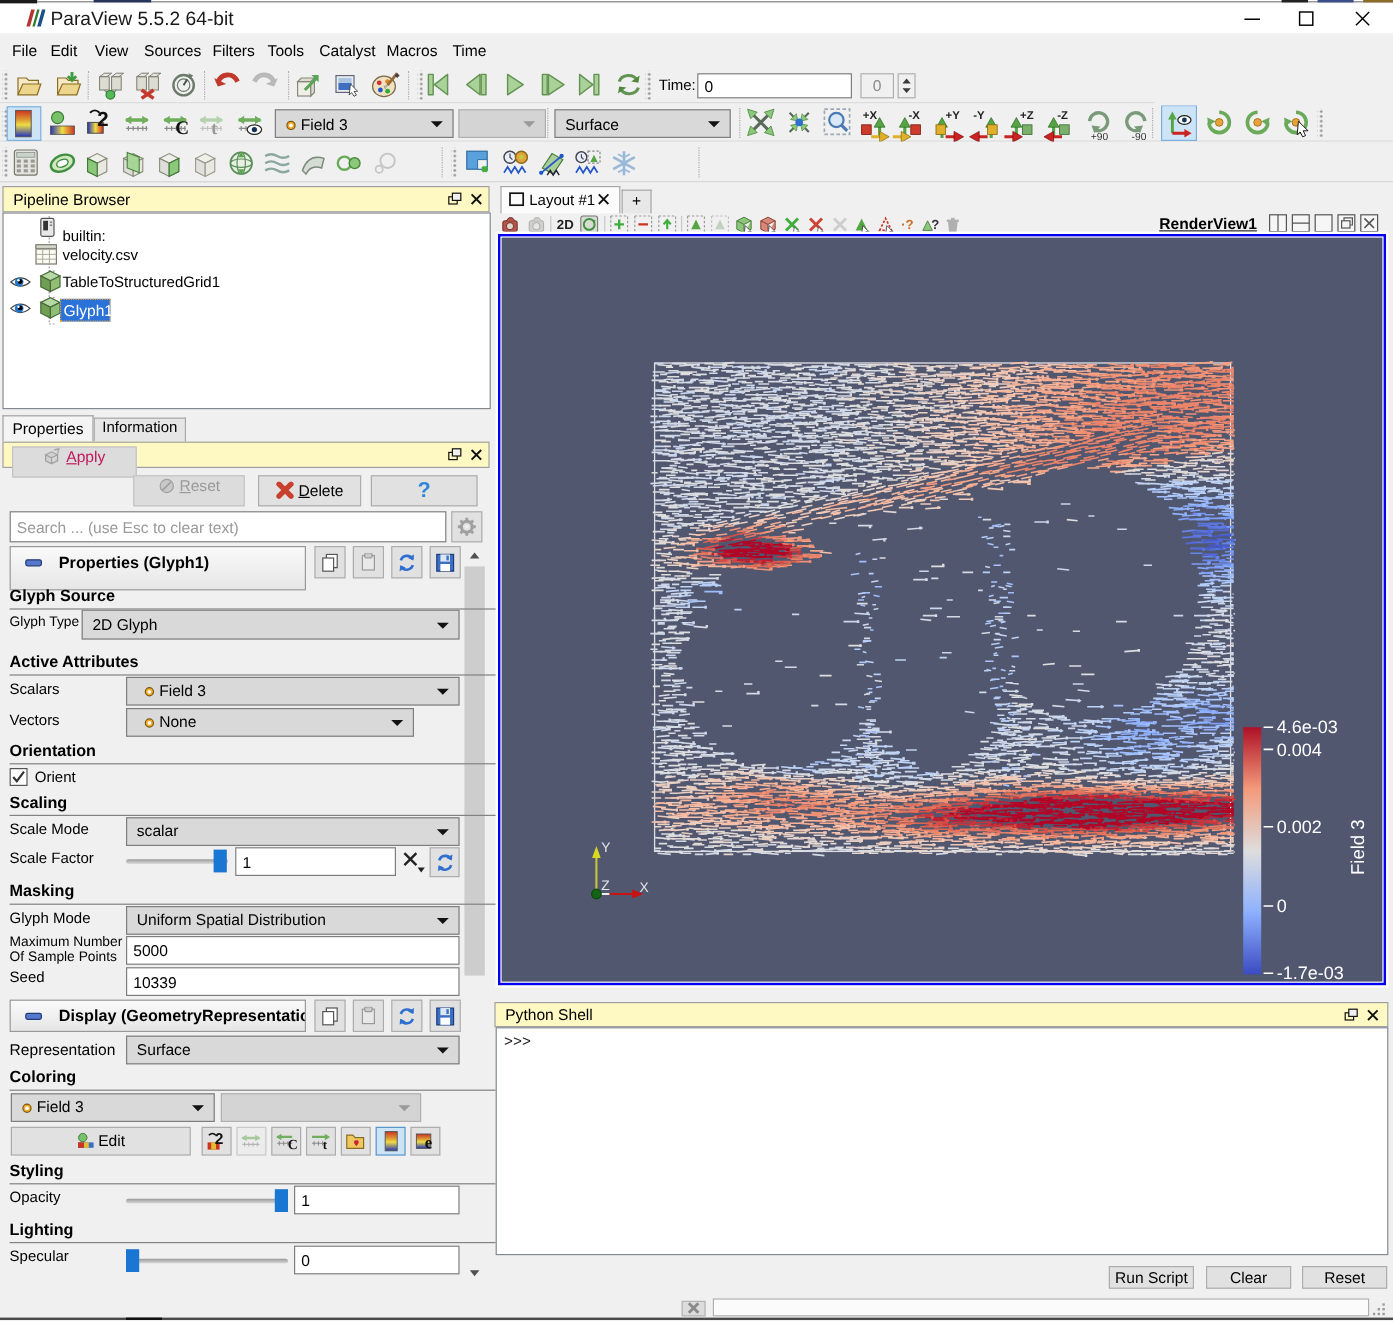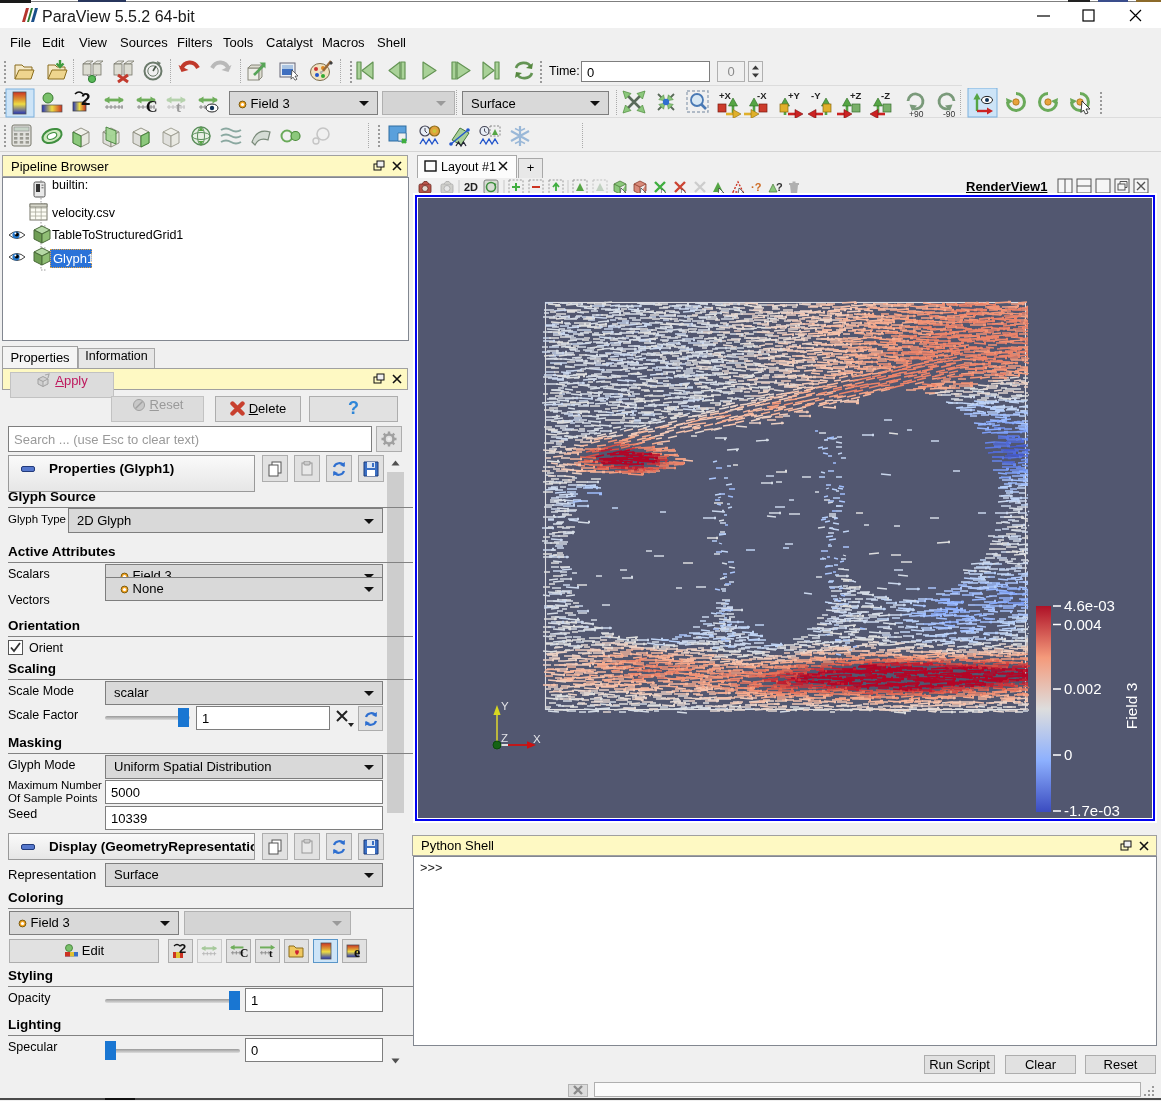--- a/index.html
+++ b/index.html
@@ -53,21 +53,21 @@
 
 <div class="abs" style="left:0;top:28px;width:1161px;height:27px;background:#f0f0f0">
 <span class="menu" style="left:10px;top:7px">File</span>
 <span class="menu" style="left:42px;top:7px">Edit</span>
 <span class="menu" style="left:79px;top:7px">View</span>
 <span class="menu" style="left:120px;top:7px">Sources</span>
 <span class="menu" style="left:177px;top:7px">Filters</span>
 <span class="menu" style="left:223px;top:7px">Tools</span>
 <span class="menu" style="left:266px;top:7px">Catalyst</span>
 <span class="menu" style="left:322px;top:7px">Macros</span>
-<span class="menu" style="left:377px;top:7px">Shell</span>
+<span class="menu" style="left:377px;top:7px">Time</span>
 </div>
 
 <div class="abs" style="left:0;top:55px;width:962px;height:31px;background:#f0f0f0;border-bottom:1px solid #dcdcdc">
 <div class="tbhandle" style="left:2px;top:4px;height:24px"></div>
 <div class="tbsep" style="left:73px;top:4px;height:24px"></div>
 <div class="tbsep" style="left:170px;top:4px;height:24px"></div>
 <div class="tbsep" style="left:240px;top:4px;height:24px"></div>
 <div class="tbsep" style="left:340px;top:4px;height:24px"></div>
 <div class="tbhandle" style="left:348px;top:4px;height:24px"></div>
 <div class="tbhandle" style="left:538px;top:4px;height:24px"></div>
@@ -560,21 +560,21 @@
 <path d="M2 5 L10 1 L18 5 L10 9 Z" fill="#b5d8a5" stroke="#4a6a3a"></path>
 <path d="M2 5 V14 L10 18 V9 Z" fill="#6f9e54" stroke="#4a6a3a"></path>
 <path d="M18 5 V14 L10 18 V9 Z" fill="#8fbe74" stroke="#4a6a3a"></path>
 </g>
 <g transform="translate(29,69)">
 <path d="M2 5 L10 1 L18 5 L10 9 Z" fill="#b5d8a5" stroke="#4a6a3a"></path>
 <path d="M2 5 V14 L10 18 V9 Z" fill="#6f9e54" stroke="#4a6a3a"></path>
 <path d="M18 5 V14 L10 18 V9 Z" fill="#8fbe74" stroke="#4a6a3a"></path>
 </g>
 </svg>
-<span class="lbl" style="left:49px;top:0">builtin:</span>
+<span class="lbl" style="left:49px;top:12px">builtin:</span>
 <span class="lbl" style="left:49px;top:28px">velocity.csv</span>
 <span class="lbl" style="left:49px;top:50px">TableToStructuredGrid1</span>
 <div class="abs" style="left:47px;top:71px;width:42px;height:19px;background:#2a72d8;border:1px dotted #e8a33d;color:#fff;padding:1px 0 0 2px">Glyph1</div>
 </div>
 
 <div class="abs" style="left:2px;top:346px;width:76px;height:22px;background:#f4f4f4;border:1px solid #a0a0a0;border-bottom:none;text-align:center;padding-top:3px">Properties</div>
 <div class="abs" style="left:78px;top:348px;width:77px;height:20px;background:#e6e6e6;border:1px solid #a8a8a8;border-bottom:none;text-align:center;padding-top:0;font-size:12.5px">Information</div>
 
 <div class="dockhdr" style="left:2px;top:368px;width:406px;height:22px">
 <span class="t">Properties</span>
@@ -670,21 +670,21 @@
 <div class="sect" style="top:544px">Active Attributes</div>
 <span class="lbl" style="left:8px;top:567px">Scalars</span>
 <div class="combo" style="left:105px;top:564px;width:278px;height:24px">
 <span class="cv" style="left:14px;top:3px"><svg width="9" height="9" viewBox="0 0 9 9" style="display:inline-block;vertical-align:-1px">
         <circle cx="4.5" cy="4.5" r="3.4" fill="#f5a623" stroke="#7a5a10"></circle>
         <circle cx="4.5" cy="4.5" r="1.6" fill="#fff"></circle>
       </svg> Field 3</span>
     <span class="ar"></span>
   </div>
 <span class="lbl" style="left:8px;top:593px">Vectors</span>
-<div class="combo" style="left:105px;top:577px;width:278px;height:24px">
+<div class="combo" style="left:105px;top:590px;width:240px;height:24px">
 <span class="cv" style="left:14px;top:3px"><svg width="9" height="9" viewBox="0 0 9 9" style="display:inline-block;vertical-align:-1px">
         <circle cx="4.5" cy="4.5" r="3.4" fill="#f5a623" stroke="#7a5a10"></circle>
         <circle cx="4.5" cy="4.5" r="1.6" fill="#fff"></circle>
       </svg> None</span>
     <span class="ar"></span>
   </div>
 <div class="sect" style="top:618px">Orientation</div>
 <div class="abs" style="left:8px;top:640px;width:15px;height:15px;background:#fff;border:1px solid #555">
 <svg width="13" height="13" viewBox="0 0 13 13">
       <path d="M2 6.5 L5 10 L11 2" fill="none" stroke="#333" stroke-width="1.8"></path>

